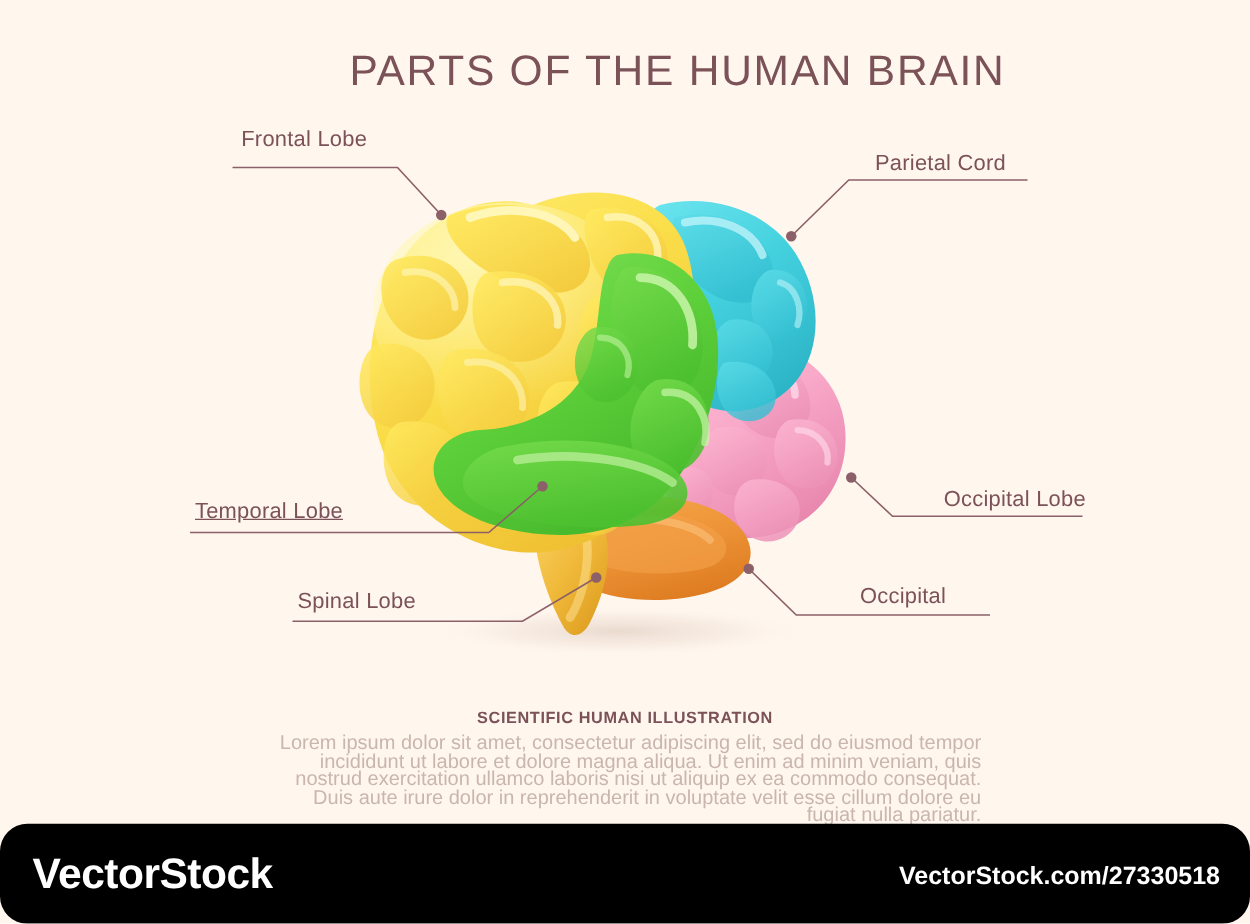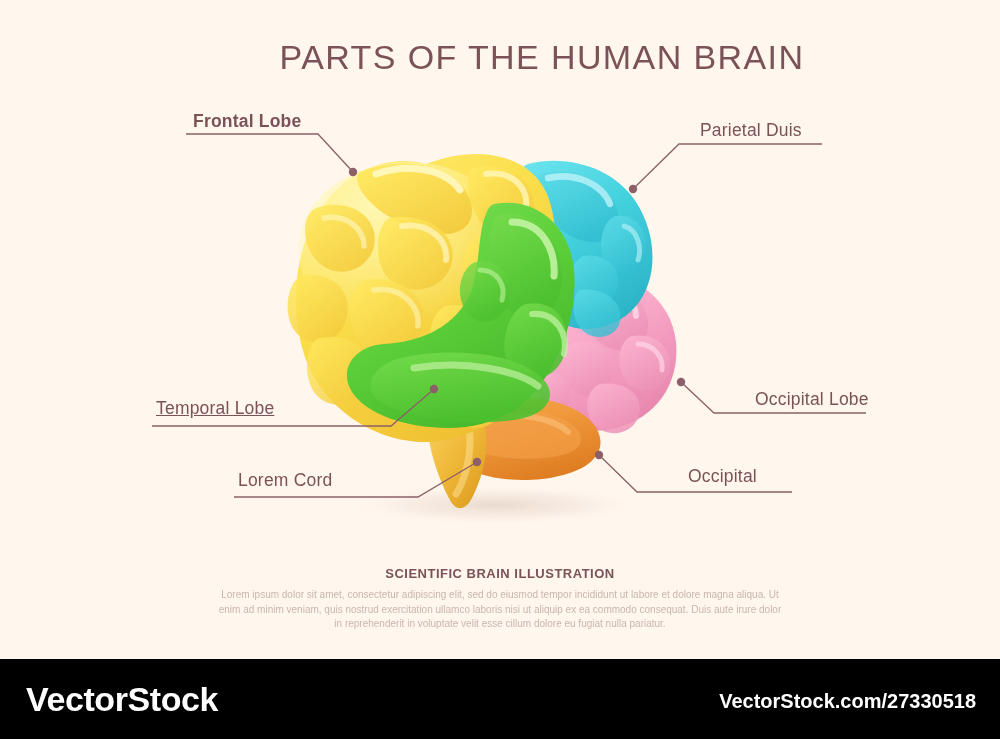--- a/index.html
+++ b/index.html
@@ -43,21 +43,21 @@
     padding-left: 42px;
   }
   .label {
     position: absolute;
     font-size: 17.5px;
     color: #7B5258;
     font-family: "Liberation Sans", sans-serif;
     white-space: nowrap;
     letter-spacing: 0.2px;
   }
-  #lbl-frontal   { left: 193px; top: 111px; font-weight: bold; }
+  #lbl-frontal   { left: 193px; top: 101px; }
   #lbl-parietal  { left: 700px; top: 120px; }
   #lbl-temporal  { left: 156px; top: 398px; text-decoration: underline; }
   #lbl-occipital { left: 731px; top: 389px; margin-left: 24px; }
   #lbl-spinal    { left: 238px; top: 470px; }
   #lbl-cerebellum{ left: 688px; top: 466px; }
 
   #connectors {
     position: absolute;
     left: 0; top: 0;
     width: 1000px;
@@ -82,33 +82,34 @@
     color: #7B5258;
     font-weight: 700;
     font-family: "Liberation Sans", sans-serif;
   }
   .caption-body {
     position: absolute;
     left: 50%;
     transform: translateX(-50%);
     top: 588px;
     width: 570px;
-    text-align: center;
-    font-size: 10px;
+    text-align: right;
+    font-size: 16px;
     line-height: 14.5px;
     color: #C9B6AE;
     font-family: "Liberation Sans", sans-serif;
   }
   #footer {
     position: absolute;
     left: 0;
     top: 659px;
     width: 1000px;
     height: 80px;
     background: #000000;
+    border-radius: 22px;
   }
   #footer-logo {
     position: absolute;
     left: 26px;
     top: 21px;
     color: #ffffff;
     font-size: 34px;
     font-weight: 700;
     font-family: "Liberation Sans", sans-serif;
     letter-spacing: -0.4px;
@@ -320,27 +321,27 @@
         <circle cx="353" cy="172" r="4.2"></circle>
         <circle cx="633" cy="189" r="4.2"></circle>
         <circle cx="434" cy="389" r="4.2"></circle>
         <circle cx="681" cy="382" r="4.2"></circle>
         <circle cx="477" cy="462" r="4.2"></circle>
         <circle cx="599" cy="455" r="4.2"></circle>
       </g>
     </svg>
 
     <div class="label" id="lbl-frontal">Frontal Lobe</div>
-    <div class="label" id="lbl-parietal">Parietal Duis</div>
+    <div class="label" id="lbl-parietal">Parietal Cord</div>
     <div class="label" id="lbl-temporal">Temporal Lobe</div>
     <div class="label" id="lbl-occipital">Occipital Lobe</div>
-    <div class="label" id="lbl-spinal">Lorem Cord</div>
+    <div class="label" id="lbl-spinal">Spinal Lobe</div>
     <div class="label" id="lbl-cerebellum">Occipital</div>
 
-    <div class="caption-head">SCIENTIFIC BRAIN ILLUSTRATION</div>
+    <div class="caption-head">SCIENTIFIC HUMAN ILLUSTRATION</div>
     <div class="caption-body">Lorem ipsum dolor sit amet, consectetur adipiscing elit, sed do eiusmod tempor incididunt ut labore et dolore magna aliqua. Ut enim ad minim veniam, quis nostrud exercitation ullamco laboris nisi ut aliquip ex ea commodo consequat. Duis aute irure dolor in reprehenderit in voluptate velit esse cillum dolore eu fugiat nulla pariatur.</div>
   </div>
 
   <div id="footer">
     <div id="footer-logo">VectorStock</div>
     <div id="footer-url">VectorStock.com/27330518</div>
   </div>
 
 </div>
 

